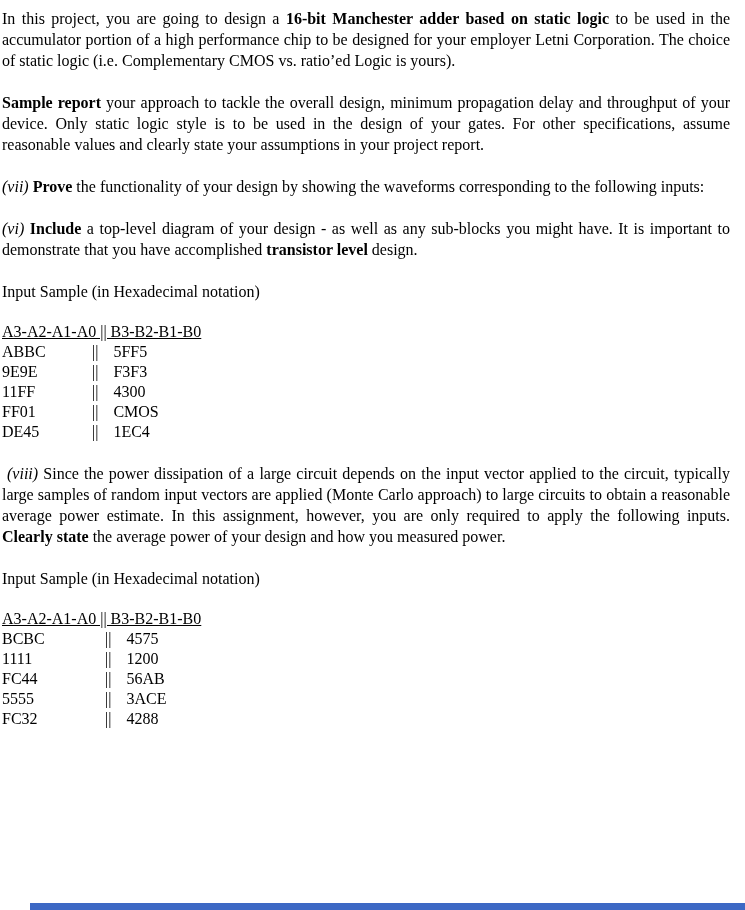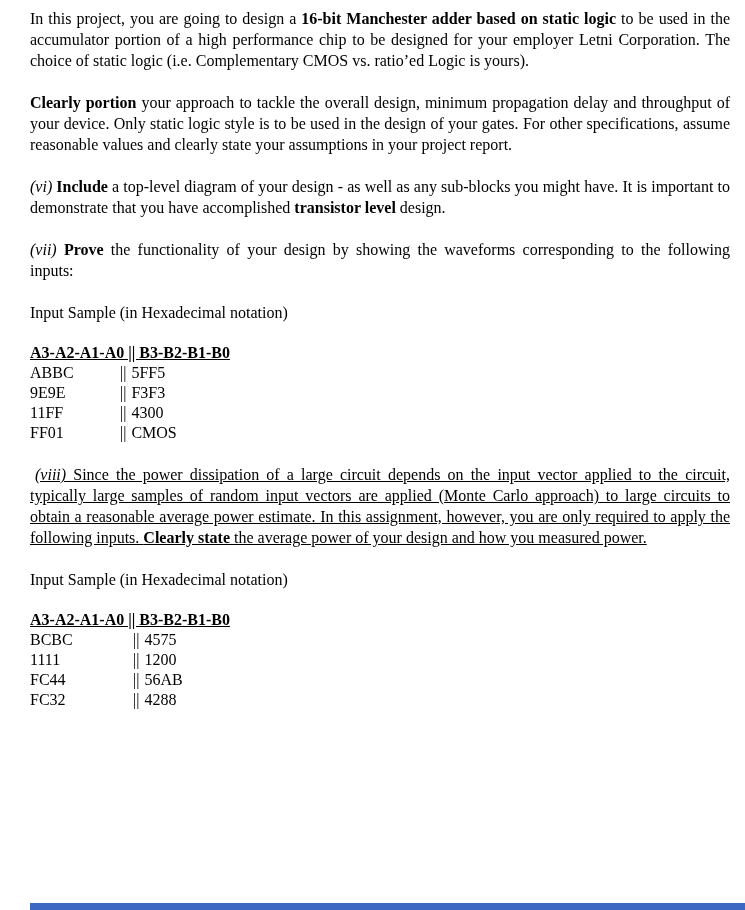--- a/index.html
+++ b/index.html
@@ -6,82 +6,84 @@
   body {
     width: 745px;
     height: 910px;
     background: #ffffff;
     font-family: "Liberation Serif", serif;
     font-size: 16px;
     color: #000000;
     position: relative;
     overflow: hidden;
   }
-  .doc { padding: 8px 15px 0 30px; }
+  .doc { padding: 8px 15px 0 2px; }
   .para {
     text-align: justify;
     line-height: 21px;
     margin: 0 0 21px 0;
   }
-  .para.indent { text-indent: 5px; text-decoration: underline; }
+  .para.indent { text-indent: 5px; }
   .plain {
     line-height: 21px;
     margin: 0 0 20px 0;
   }
   b { font-weight: bold; }
   i { font-style: italic; }
   .itable { margin: 0 0 21px 0; }
   .thead {
-    font-weight: bold;
+    font-weight: normal;
     text-decoration: underline;
     line-height: 20px;
   }
   .trow { line-height: 20px; }
   .t1 .ca { display: inline-block; width: 90px; }
   .t2 .ca { display: inline-block; width: 103px; }
-  .cb { margin-left: 5px; }
+  .cb { margin-left: 15px; }
   .bottom-bar {
     position: absolute;
     left: 30px;
     right: 0;
     bottom: 0;
     height: 7px;
     background: #3c68c4;
   }
 </style>
 </head>
 <body>
 
 <div class="doc">
 
   <p class="para"><span>In this project, you are going to design a </span><b>16-bit Manchester adder based on static logic</b><span> to be used in the accumulator portion of a high performance chip to be designed for your employer Letni Corporation.  The choice of static logic (i.e. Complementary CMOS vs. ratio’ed Logic is yours).</span></p>
 
-  <p class="para"><b>Clearly portion</b><span> your approach to tackle the overall design, minimum propagation delay and throughput of your device. Only static logic style is to be used in the design of your gates. For other specifications, assume reasonable values and clearly state your assumptions in your project report.</span></p>
+  <p class="para"><b>Sample report</b><span> your approach to tackle the overall design, minimum propagation delay and throughput of your device. Only static logic style is to be used in the design of your gates. For other specifications, assume reasonable values and clearly state your assumptions in your project report.</span></p>
+
+  <p class="para"><i>(vii) </i><b>Prove</b><span> the functionality of your design by showing the waveforms corresponding to the following inputs:</span></p>
 
   <p class="para"><i>(vi) </i><b>Include</b><span> a top-level diagram of your design - as well as any sub-blocks you might have. It is important to demonstrate that you have accomplished </span><b>transistor level</b><span> design.</span></p>
-
-  <p class="para"><i>(vii) </i><b>Prove</b><span> the functionality of your design by showing the waveforms corresponding to the following inputs:</span></p>
 
   <p class="plain">Input Sample (in Hexadecimal notation)</p>
 
   <div class="itable t1">
     <div class="thead">A3-A2-A1-A0 || B3-B2-B1-B0</div>
     <div class="trow"><span class="ca">ABBC</span><span class="sep">||</span><span class="cb">5FF5</span></div>
     <div class="trow"><span class="ca">9E9E</span><span class="sep">||</span><span class="cb">F3F3</span></div>
     <div class="trow"><span class="ca">11FF</span><span class="sep">||</span><span class="cb">4300</span></div>
     <div class="trow"><span class="ca">FF01</span><span class="sep">||</span><span class="cb">CMOS</span></div>
+    <div class="trow"><span class="ca">DE45</span><span class="sep">||</span><span class="cb">1EC4</span></div>
   </div>
 
   <p class="para indent"><i>(viii)</i><span> Since the power dissipation of a large circuit depends on the input vector applied to the circuit, typically large samples of random input vectors are applied (Monte Carlo approach) to large circuits to obtain a reasonable average power estimate.  In this assignment, however, you are only required to apply the following inputs. </span><b>Clearly state</b><span> the average power of your design and how you measured power.</span></p>
 
   <p class="plain">Input Sample (in Hexadecimal notation)</p>
 
   <div class="itable t2">
     <div class="thead">A3-A2-A1-A0  ||  B3-B2-B1-B0</div>
     <div class="trow"><span class="ca">BCBC</span><span class="sep">||</span><span class="cb">4575</span></div>
     <div class="trow"><span class="ca">1111</span><span class="sep">||</span><span class="cb">1200</span></div>
     <div class="trow"><span class="ca">FC44</span><span class="sep">||</span><span class="cb">56AB</span></div>
+    <div class="trow"><span class="ca">5555</span><span class="sep">||</span><span class="cb">3ACE</span></div>
     <div class="trow"><span class="ca">FC32</span><span class="sep">||</span><span class="cb">4288</span></div>
   </div>
 
 </div>
 
 <div class="bottom-bar" style="background: rgb(60, 104, 196);"></div>
 
 </body></html>

